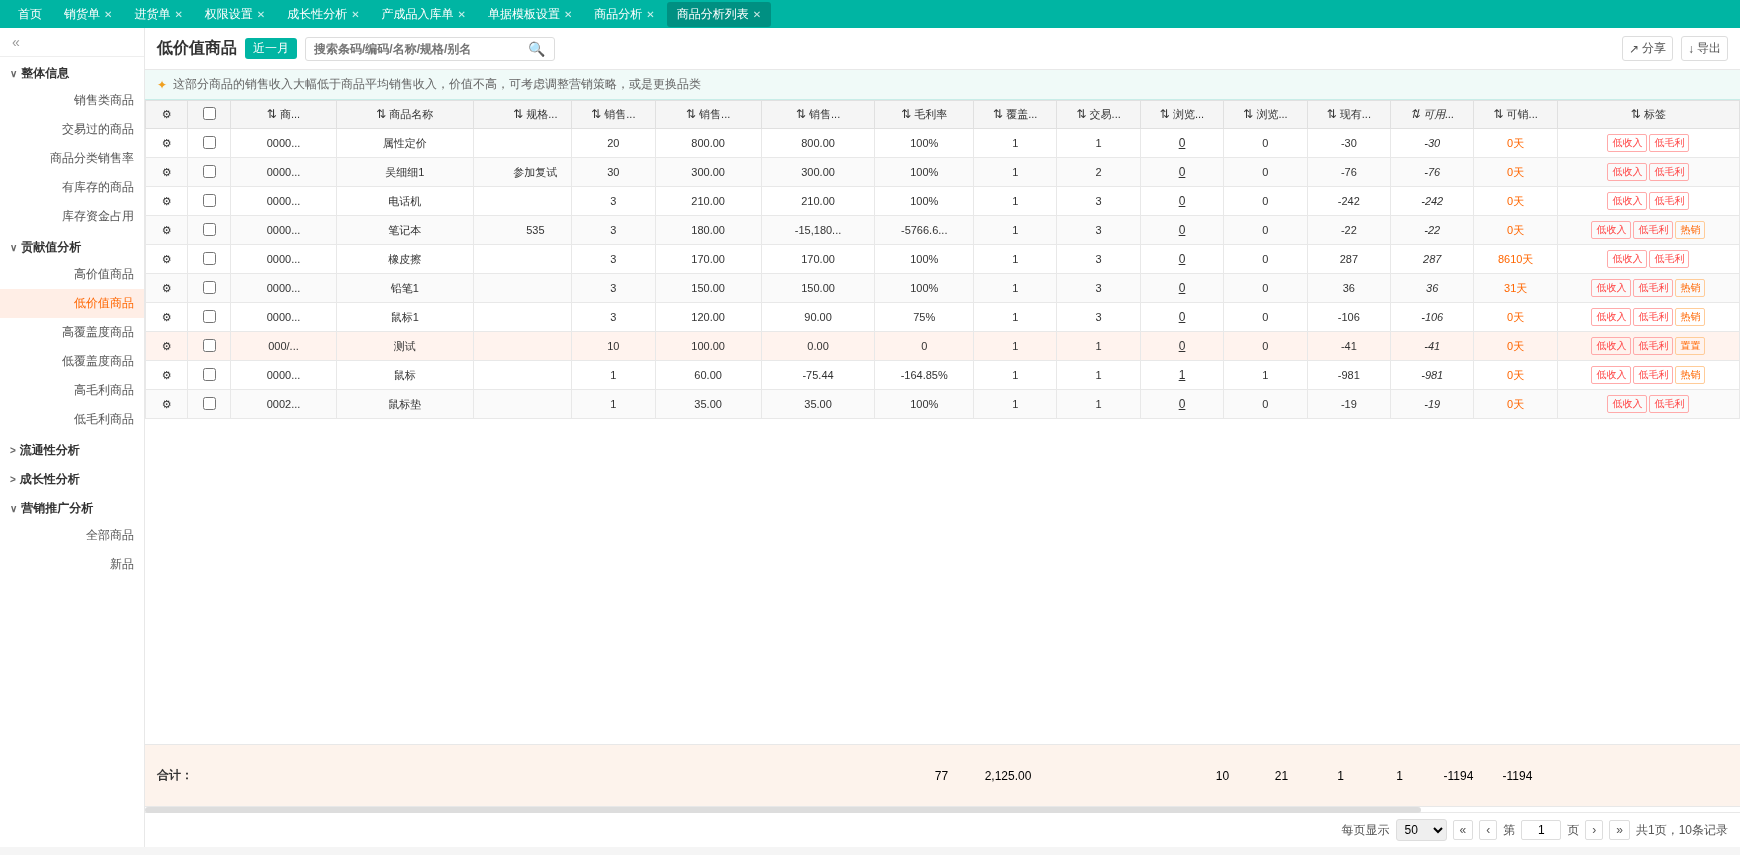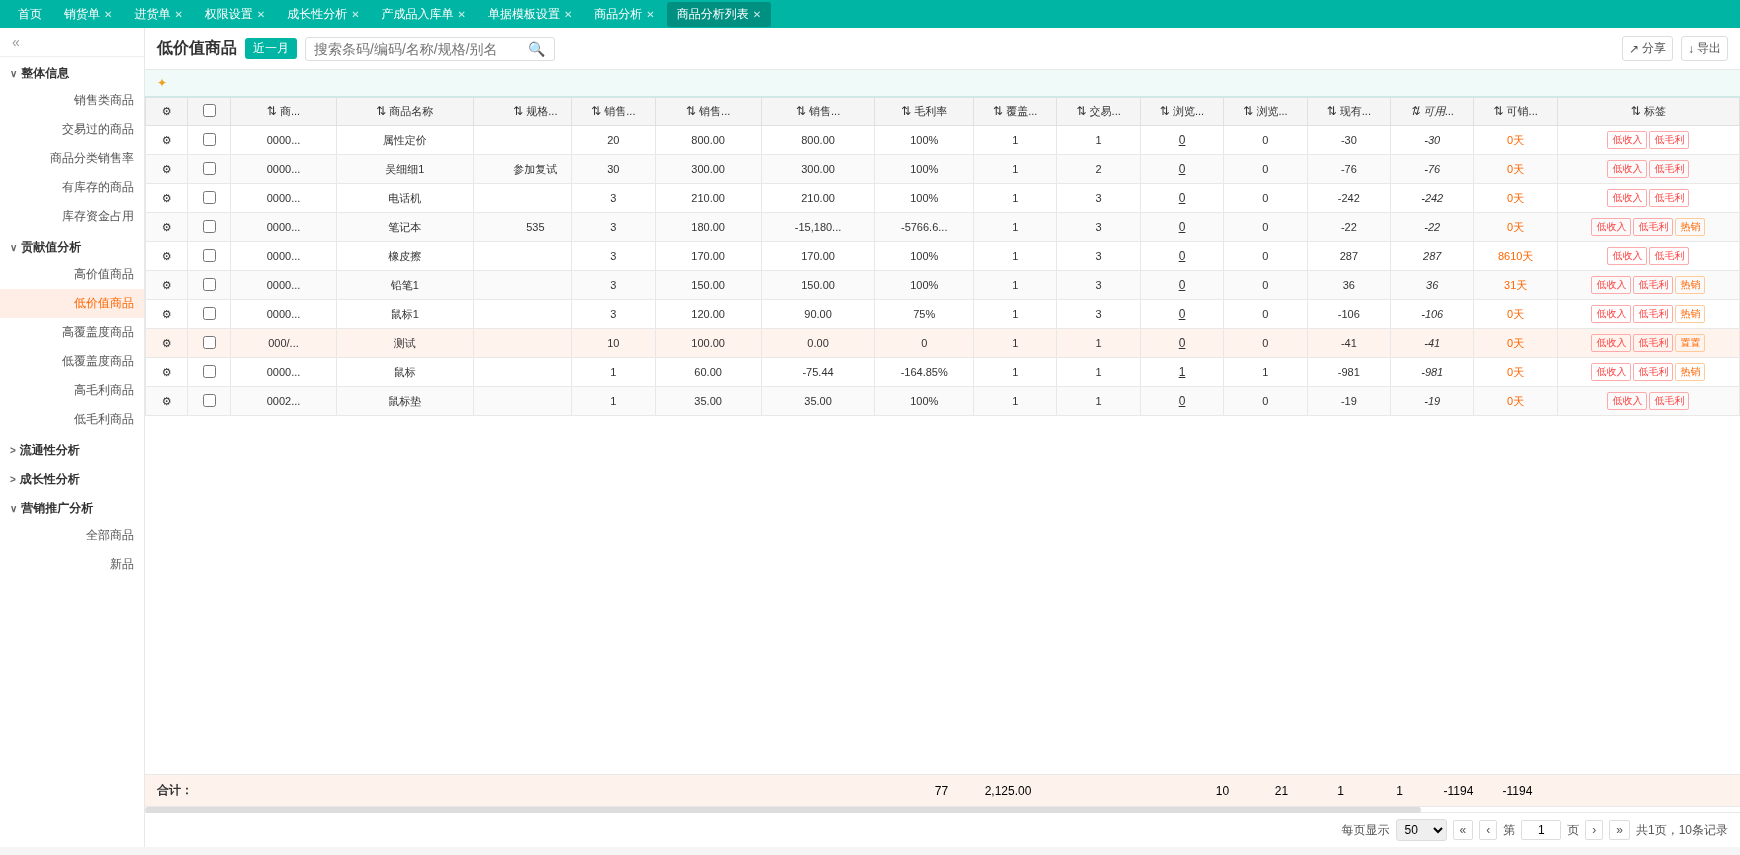--- a/index.html
+++ b/index.html
@@ -98,23 +98,24 @@
       display: flex;
       align-items: center;
       border: 1px solid #ddd;
       border-radius: 3px;
       padding: 3px 8px;
       max-width: 250px;
     }
     .search-box input {
       border: none;
       outline: none;
-      font-size: 14px;
+      font-size: 12px;
       width: 100%;
       color: #737373;
+      font-weight: bold;
     }
     .search-icon-btn {
       color: #ff6600;
       cursor: pointer;
       font-size: 14px;
     }
     .header-actions {
       margin-left: auto;
       display: flex;
       gap: 8px;
@@ -201,21 +202,21 @@
     .orange-text { color: #ff6600; }
 
     
     .footer {
       background: #fff;
       border-top: 1px solid #e8e8e8;
     }
     .total-row {
       display: flex;
       align-items: center;
-      padding: 7px 12px;
+      padding: 22px 12px;
       gap: 4px;
       background: #fdf3ec;
       border-bottom: 1px solid #e8e8e8;
     }
     .total-label {
       font-weight: bold;
       color: #333;
       margin-right: 8px;
       min-width: 60px;
     }
@@ -374,20 +375,21 @@
         </button>
         <button class="action-btn">
           <span>↓</span>
           <span>导出</span>
         </button>
       </div>
     </div>
 
     <div class="info-banner">
       <span class="star">✦</span>
+      <span>这部分商品的销售收入大幅低于商品平均销售收入，价值不高，可考虑调整营销策略，或是更换品类</span>
     </div>
 
     <div class="table-container">
       <table>
         <thead>
           <tr>
             <th class="col-gear">⚙</th>
             <th class="col-cb"><input type="checkbox" style=""></th>
             <th class="col-code"><span>⇅</span> 商...</th>
             <th class="col-name"><span>⇅</span> 商品名称</th>

